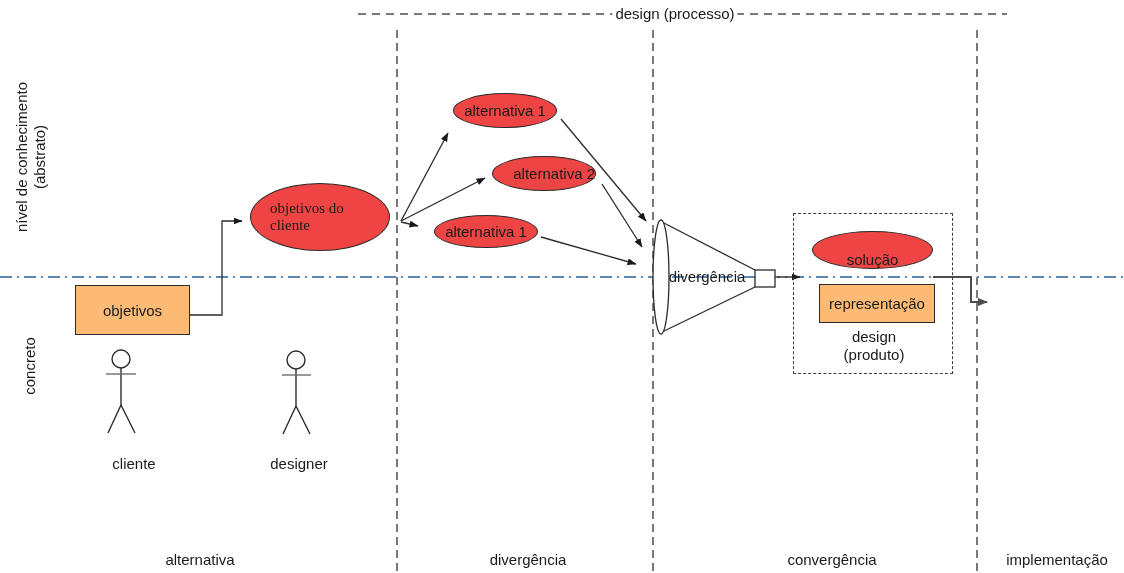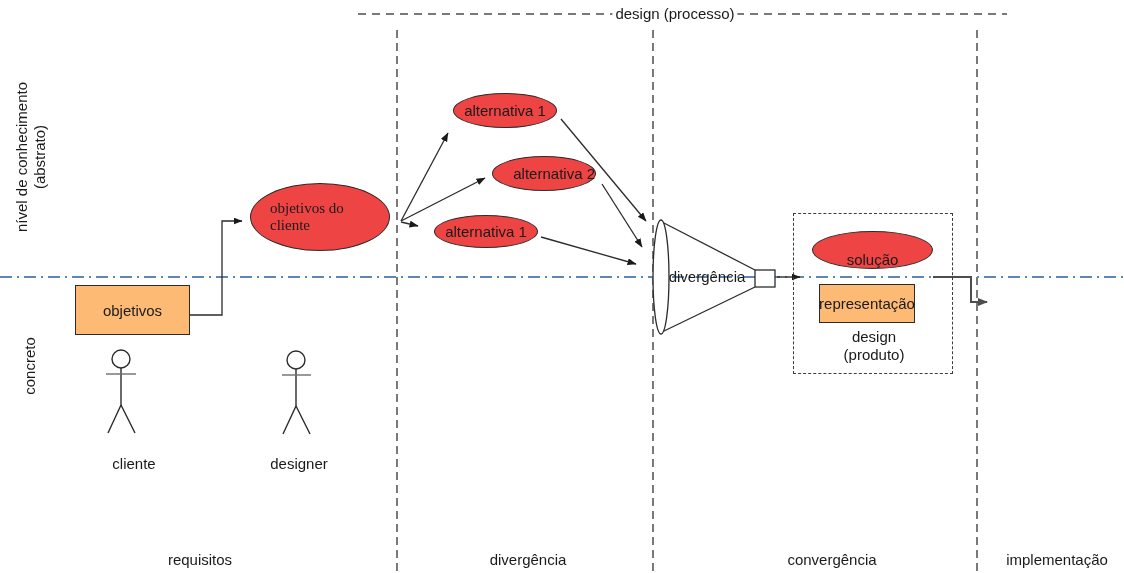--- a/index.html
+++ b/index.html
@@ -119,31 +119,31 @@
   </div>
 
   <div class="lbl" style="left:707px;top:277px;">divergência</div>
 
   <div class="dashedbox" style="left:793px;top:213px;width:160px;height:161px;"></div>
 
   <div class="ell" style="left:812px;top:231px;width:121px;height:38px;align-items:flex-end;">
     <span>solução</span>
   </div>
 
-  <div class="box" style="left:819px;top:284px;width:96px;height:39px;">
+  <div class="box" style="left:819px;top:284px;width:116px;height:39px;">
     <span>representação</span>
   </div>
 
   <div class="lbl" style="left:874px;top:346px;">
     <div>design</div>
     <div>(produto)</div>
   </div>
 
 
   <div class="lbl" style="left:119px;top:464px;margin-left:15px;">cliente</div>
   <div class="lbl" style="left:299px;top:464px;">designer</div>
 
-  <div class="lbl" style="left:200px;top:560px;">requisitos</div>
+  <div class="lbl" style="left:200px;top:560px;">alternativa</div>
   <div class="lbl" style="left:528px;top:560px;">divergência</div>
   <div class="lbl" style="left:832px;top:560px;">convergência</div>
   <div class="lbl" style="left:1057px;top:560px;">implementação</div>
 
 </div>
 
 </body></html>

